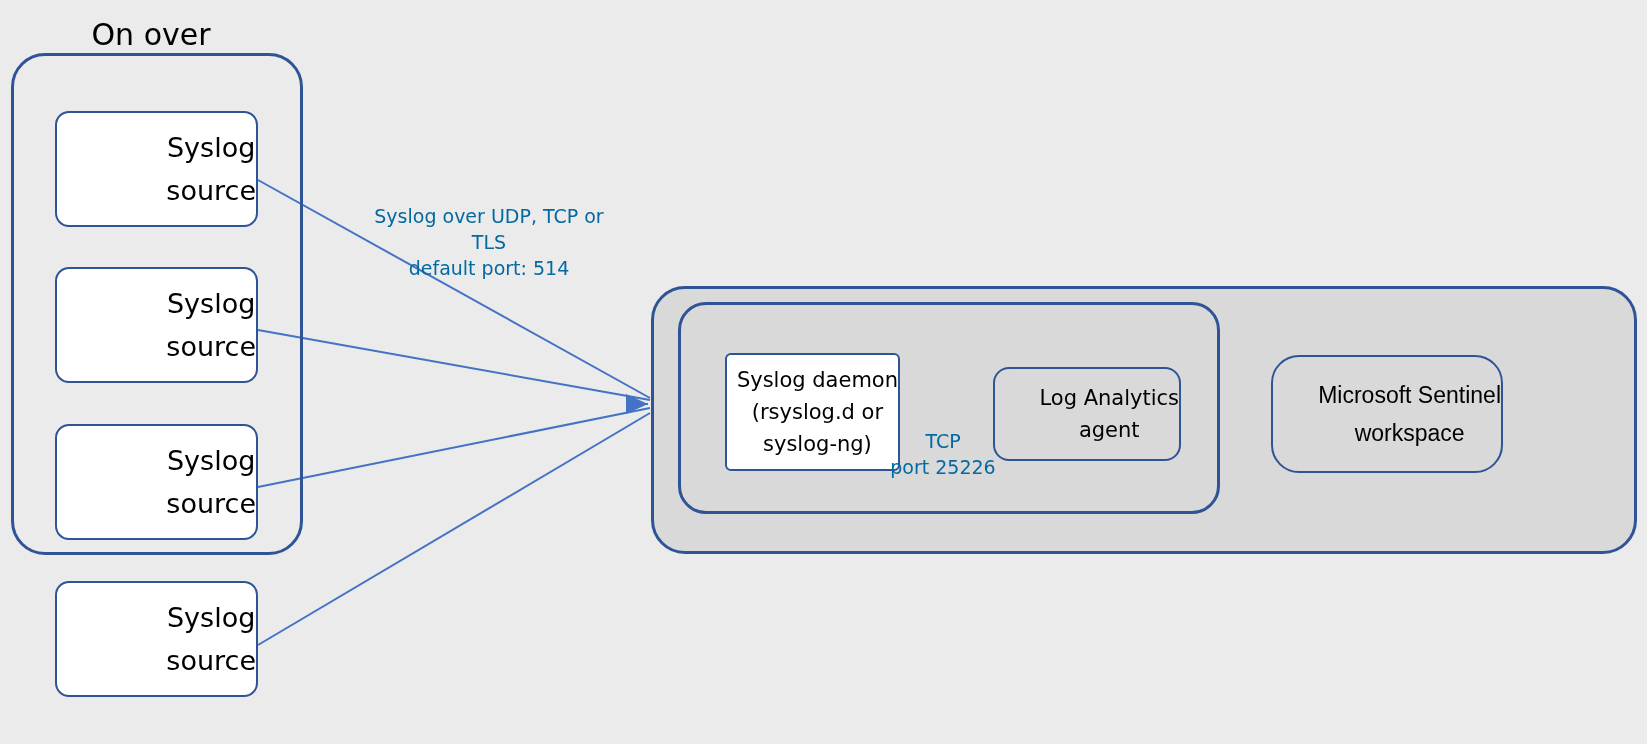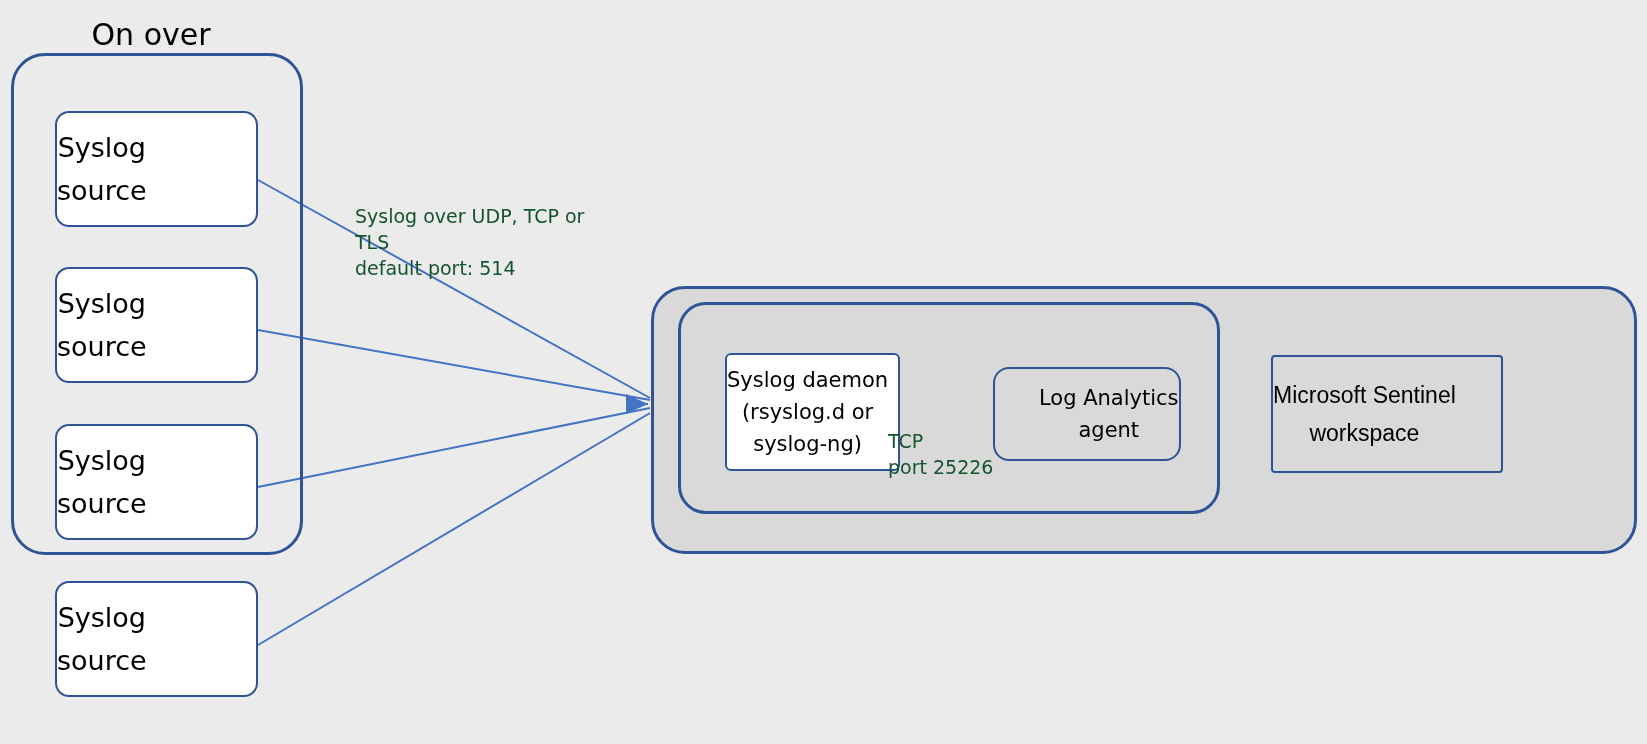--- a/index.html
+++ b/index.html
@@ -40,21 +40,21 @@
   }
   .container-box.transparent { background: transparent; }
   .container-box.gray { background: #d9d9d9; }
   .node-box {
     position: absolute;
     border: 2px solid #2f5496;
     border-radius: 14px;
     box-sizing: border-box;
     display: flex;
     align-items: center;
-    justify-content: flex-start;
+    justify-content: flex-end;
     text-align: center;
   }
   .node-box.white { background: #ffffff; }
   .node-box.gray  { background: #d9d9d9; }
   .node-text {
     font-size: 27px;
     line-height: 43px;
     white-space: pre-line;
   }
   .node-text.small {
@@ -71,22 +71,22 @@
     font-size: 26px;
     line-height: 30px;
     white-space: nowrap;
     text-align: center;
   }
   .edge-label {
     position: absolute;
     font-size: 19px;
     line-height: 26px;
     white-space: pre-line;
-    text-align: left;
-    color: #14532d;
+    text-align: center;
+    color: #0369a1;
   }
   svg.overlay {
     position: absolute;
     left: 0;
     top: 0;
     width: 1647px;
     height: 744px;
     pointer-events: none;
     overflow: visible;
   }
@@ -160,18 +160,18 @@
   </div>
 
   <div class="node-box gray" style="left:993px; top:367px; width:188px; height:94px; border-radius:16px;padding-left:44px;">
     <span class="node-text small">Log Analytics
 agent</span>
   </div>
 
   <div class="edge-label" style="left:888px; top:428px; width:110px;">TCP
 port 25226</div>
 
-  <div class="node-box gray" style="left:1271px; top:355px; width:232px; height:118px; border-radius:4px;">
+  <div class="node-box gray" style="left:1271px; top:355px; width:232px; height:118px; border-radius:28px;">
     <span class="node-text sentinel">Microsoft Sentinel
 workspace</span>
   </div>
 
 </div>
 
 </body></html>

